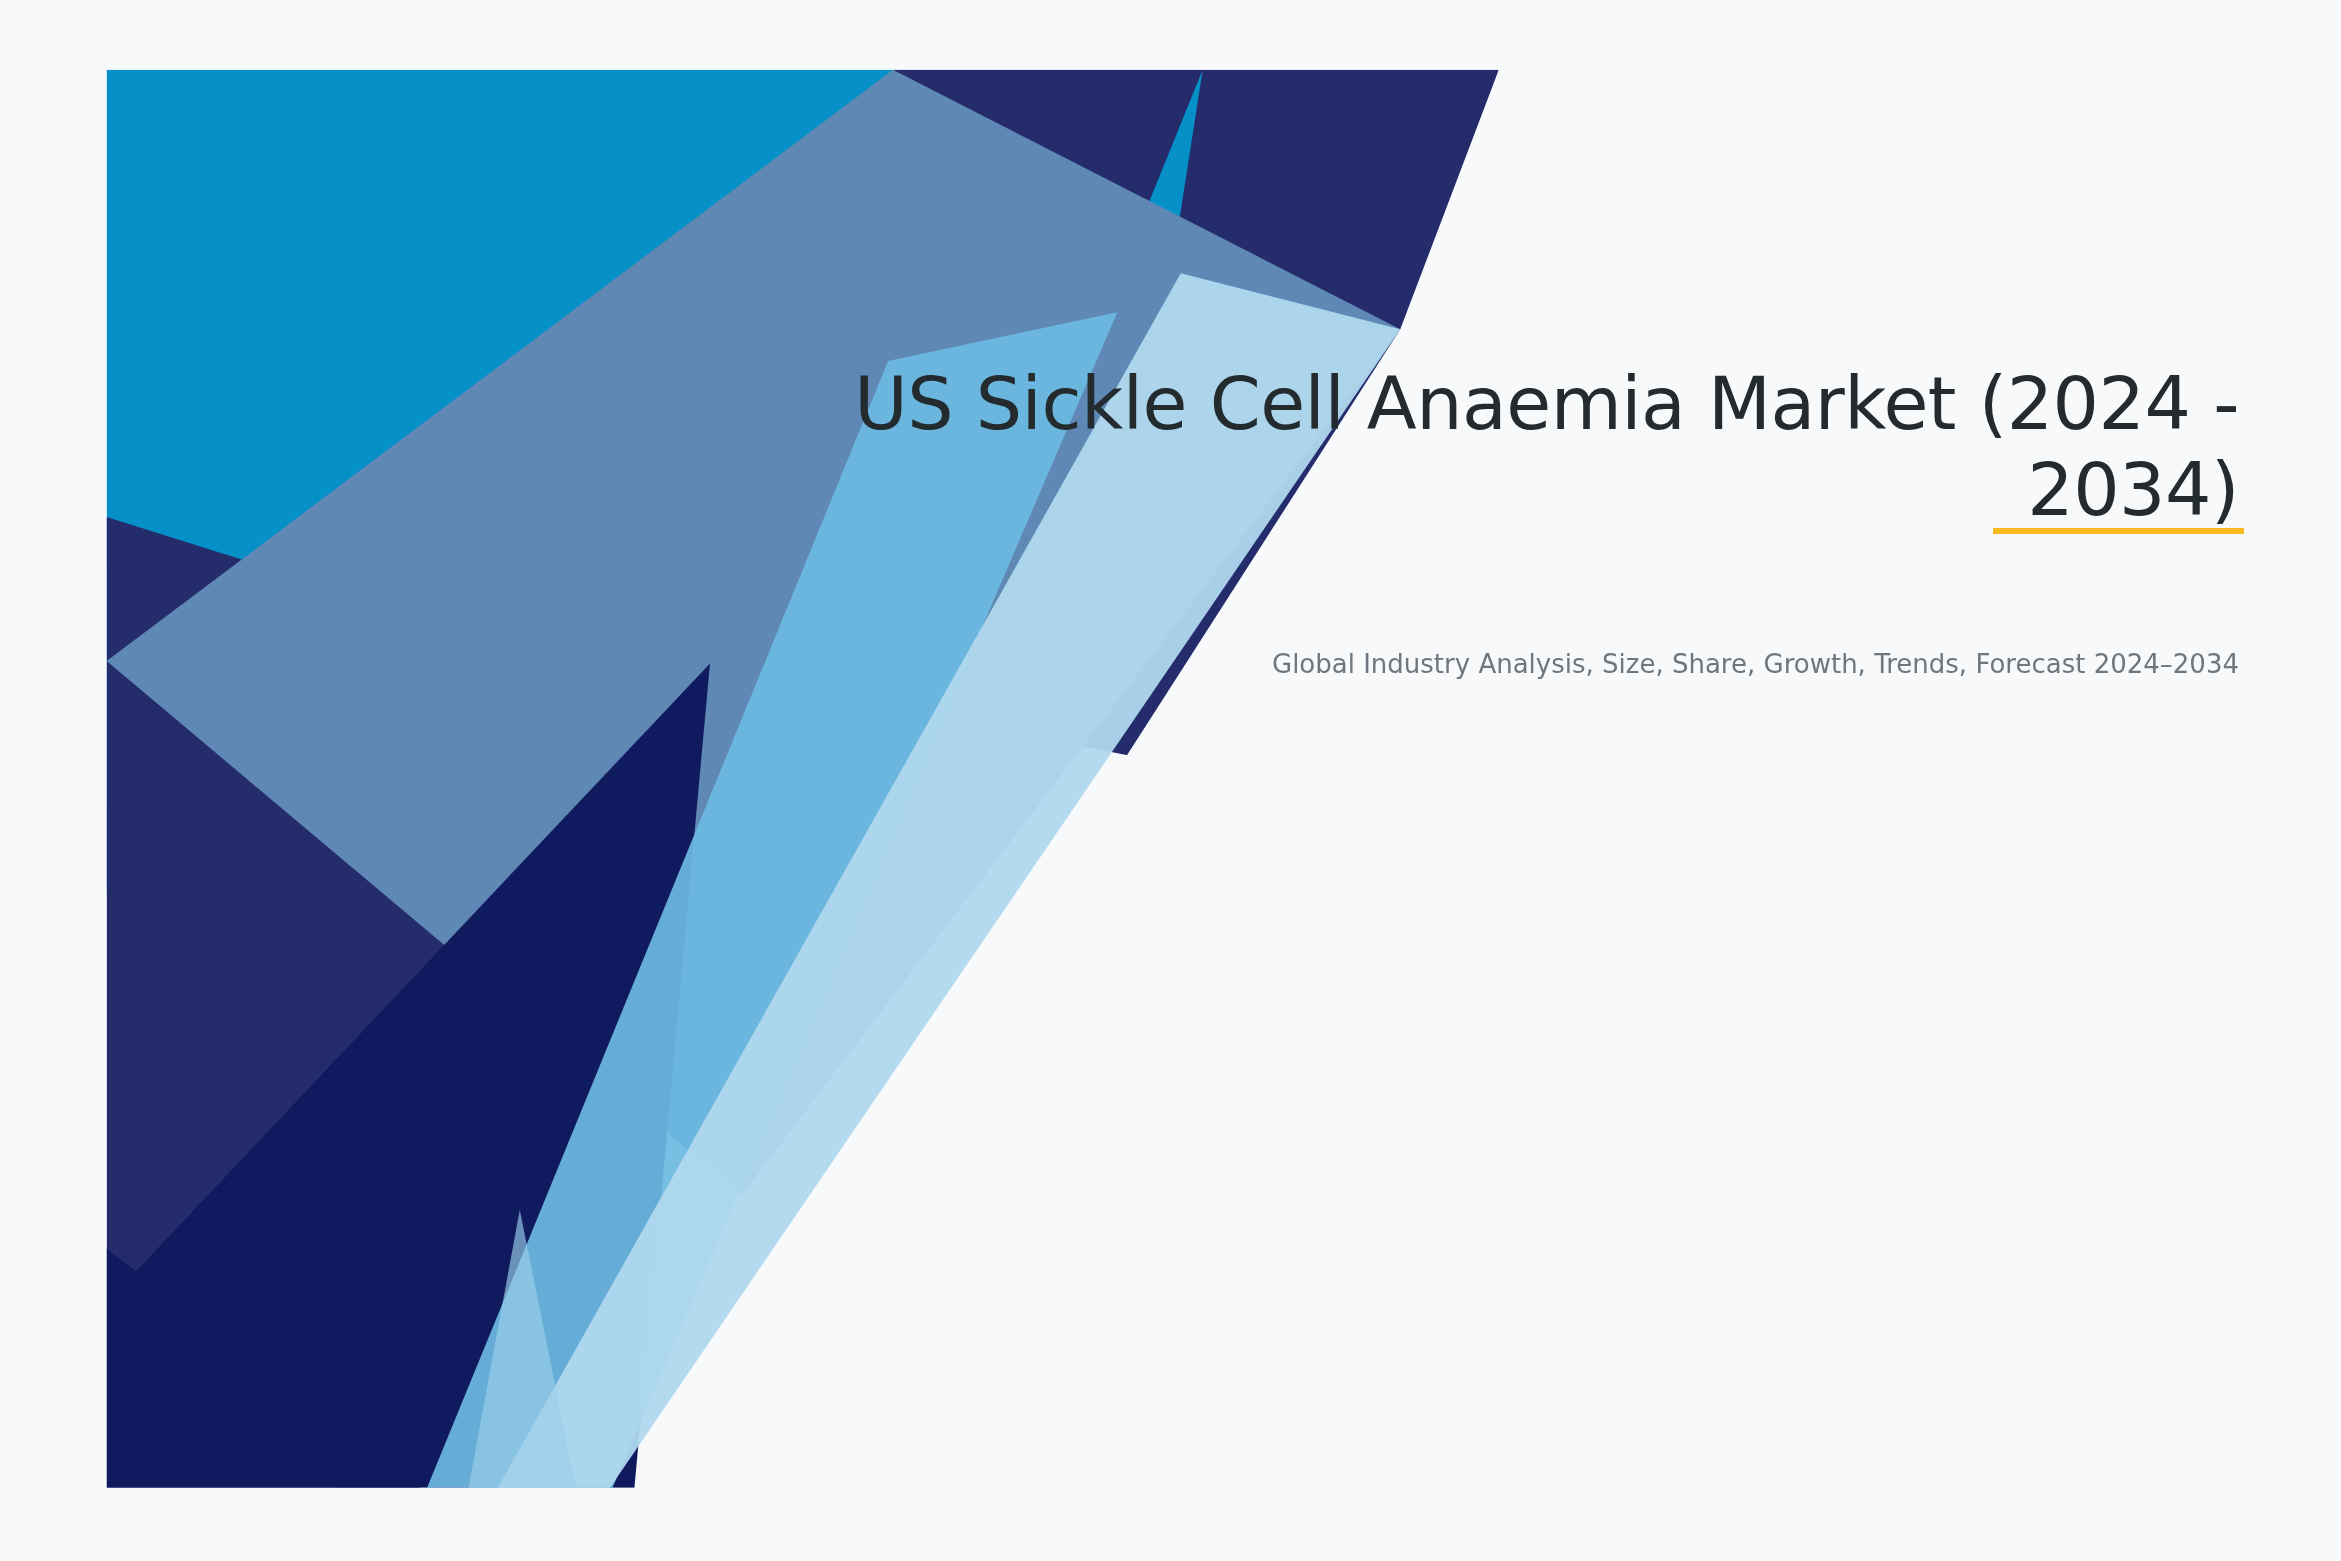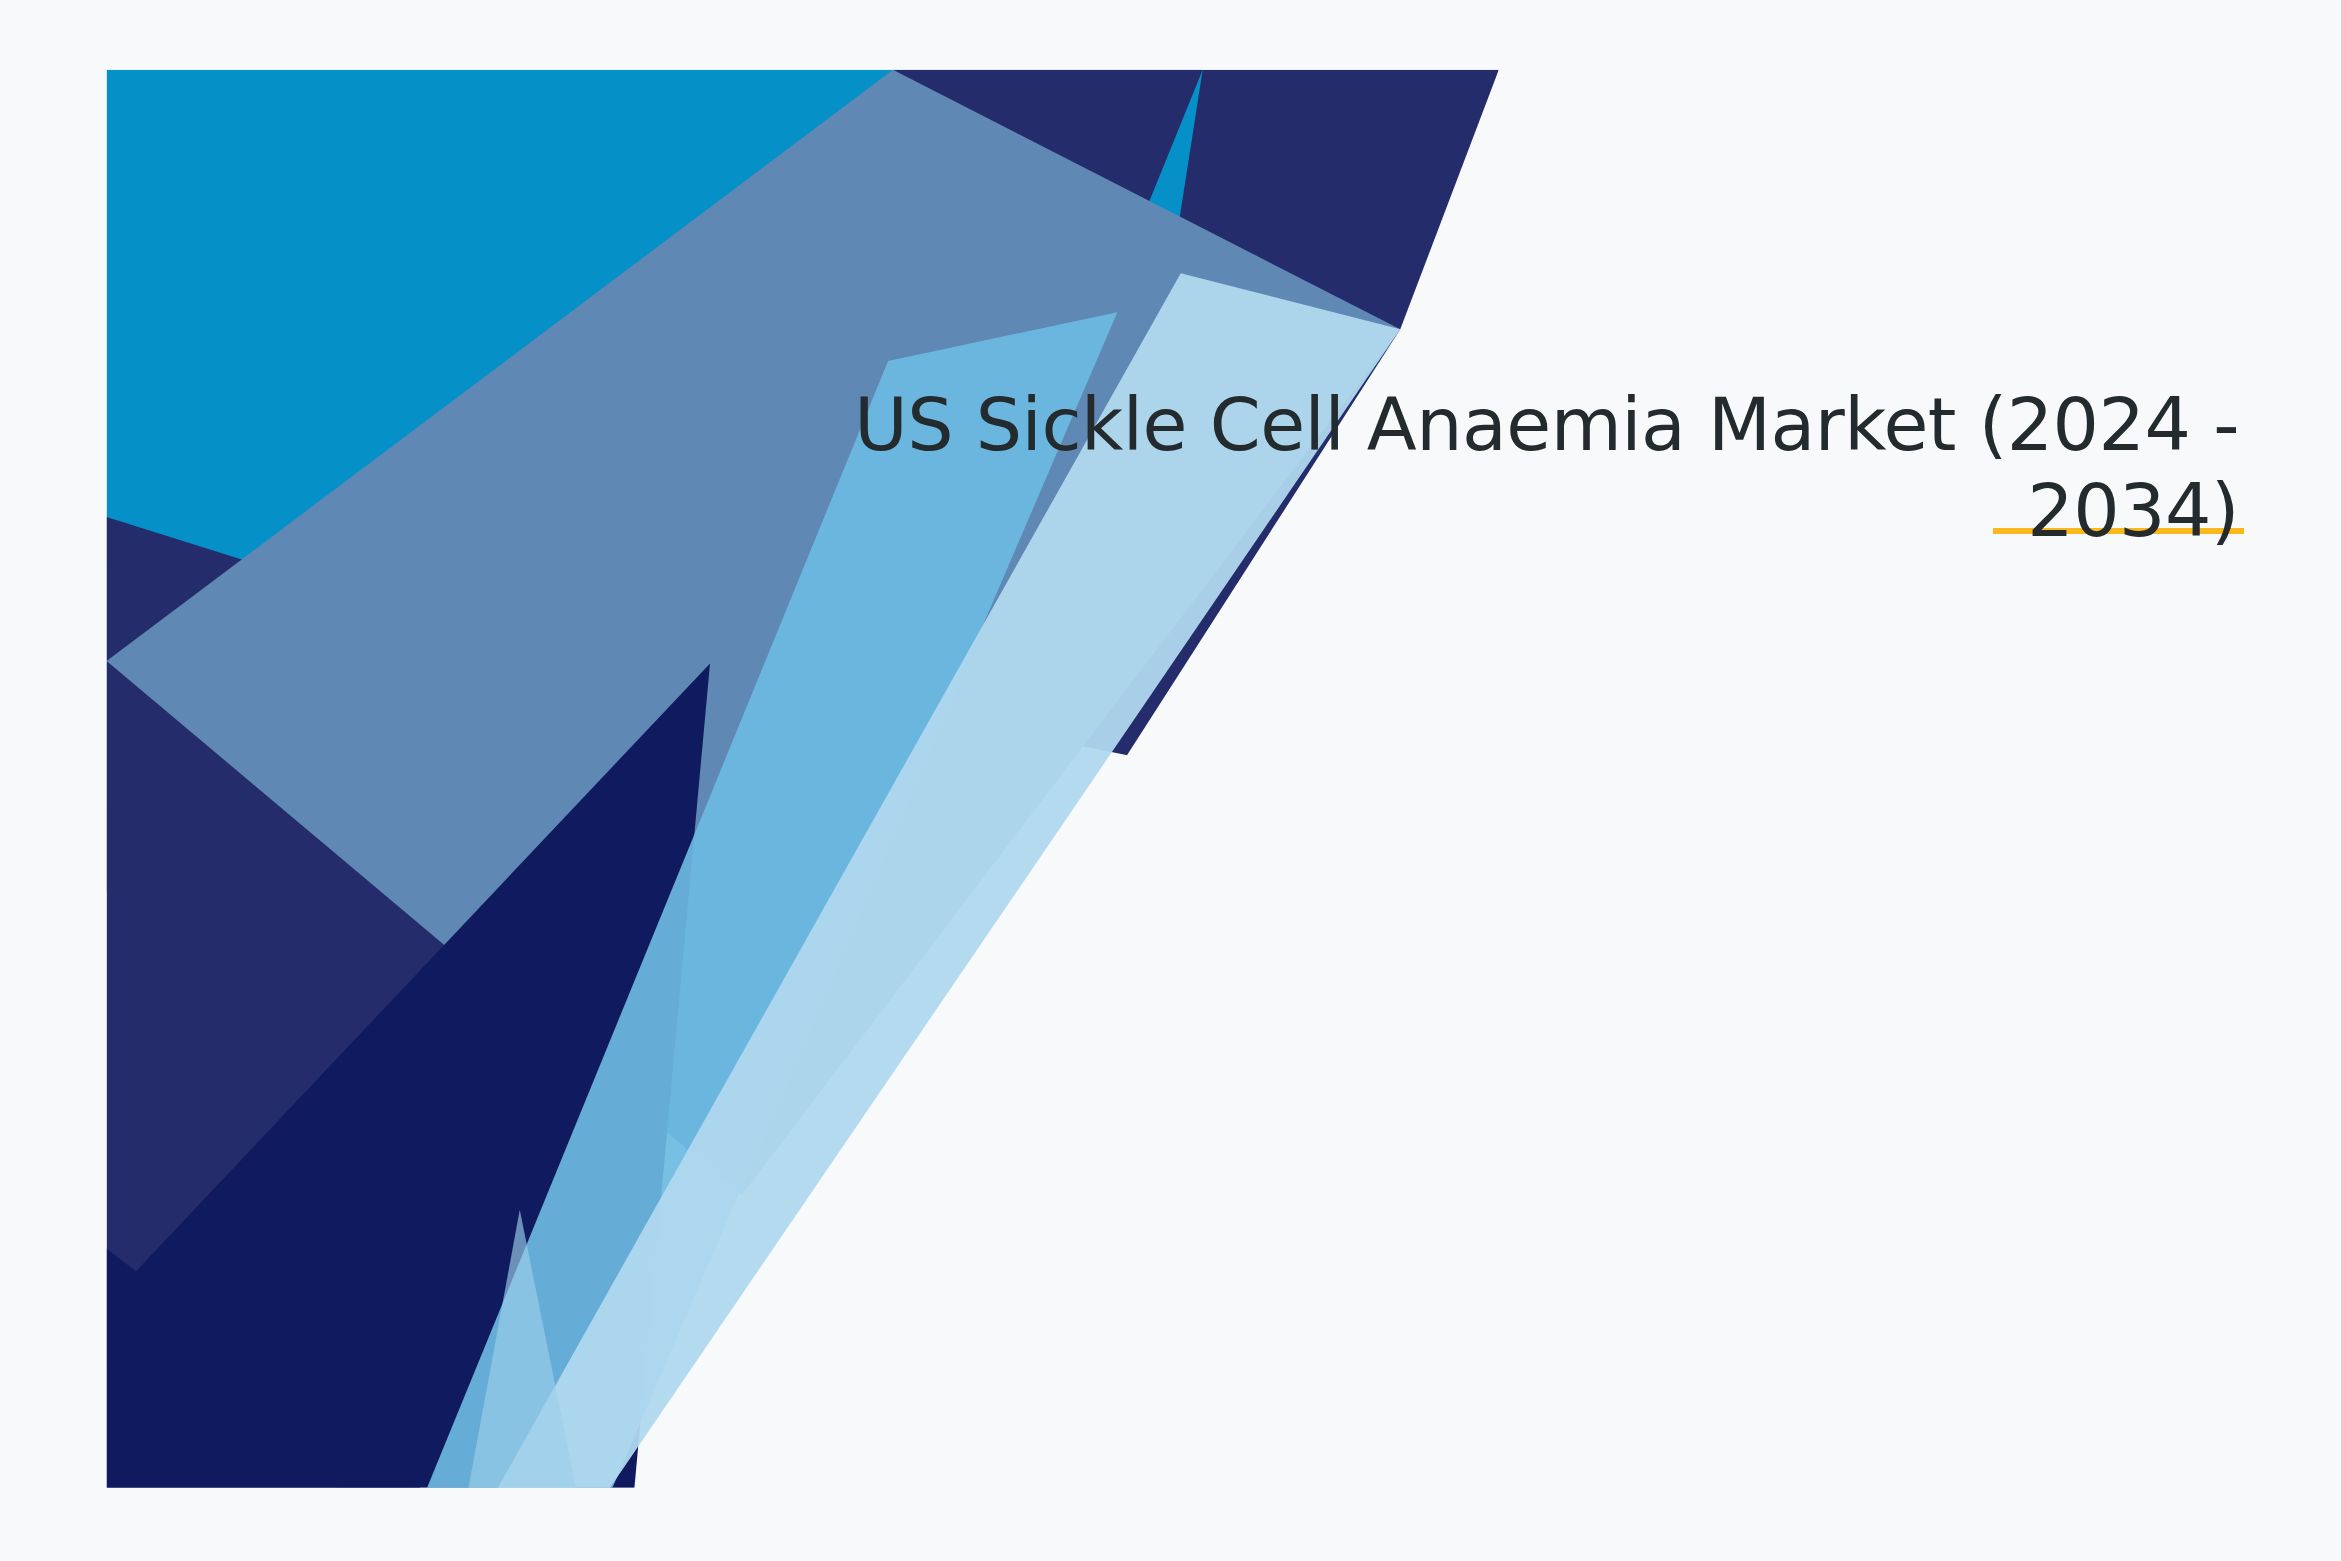--- a/index.html
+++ b/index.html
@@ -30,21 +30,21 @@
     top: 0;
     width: 2342px;
     height: 1561px;
   }
   #artwork svg { display: block; }
 
   
   #text-block {
     position: absolute;
     left: 829px;
-    top: 382px;
+    top: 361px;
     width: 1410px;
     text-align: right;
   }
 
   #page-title {
     margin: 0;
     font-family: "DejaVu Sans", sans-serif;
     font-weight: 400;
     font-size: 73px;
     line-height: 1.18;
@@ -110,16 +110,17 @@
       <rect x="0" y="0" width="4800" height="143" fill="#F7F9FB"></rect>
       <rect x="0" y="3050" width="4800" height="150" fill="#F7F9FB"></rect>
       <polygon fill="#F7F9FB" points="3072,143 4800,143 4800,3200 1250,3200 2870,675"></polygon>
     </svg>
   </div>
 
   <div id="title-accent-bar"></div>
 
   <div id="text-block">
     <h1 id="page-title">US Sickle Cell Anaemia Market (2024 - 2034)</h1>
+    <p id="page-subtitle">Global Industry Analysis, Size, Share, Growth, Trends, Forecast 2024–2034</p>
   </div>
 
 </div>
 
 
 </body></html>

